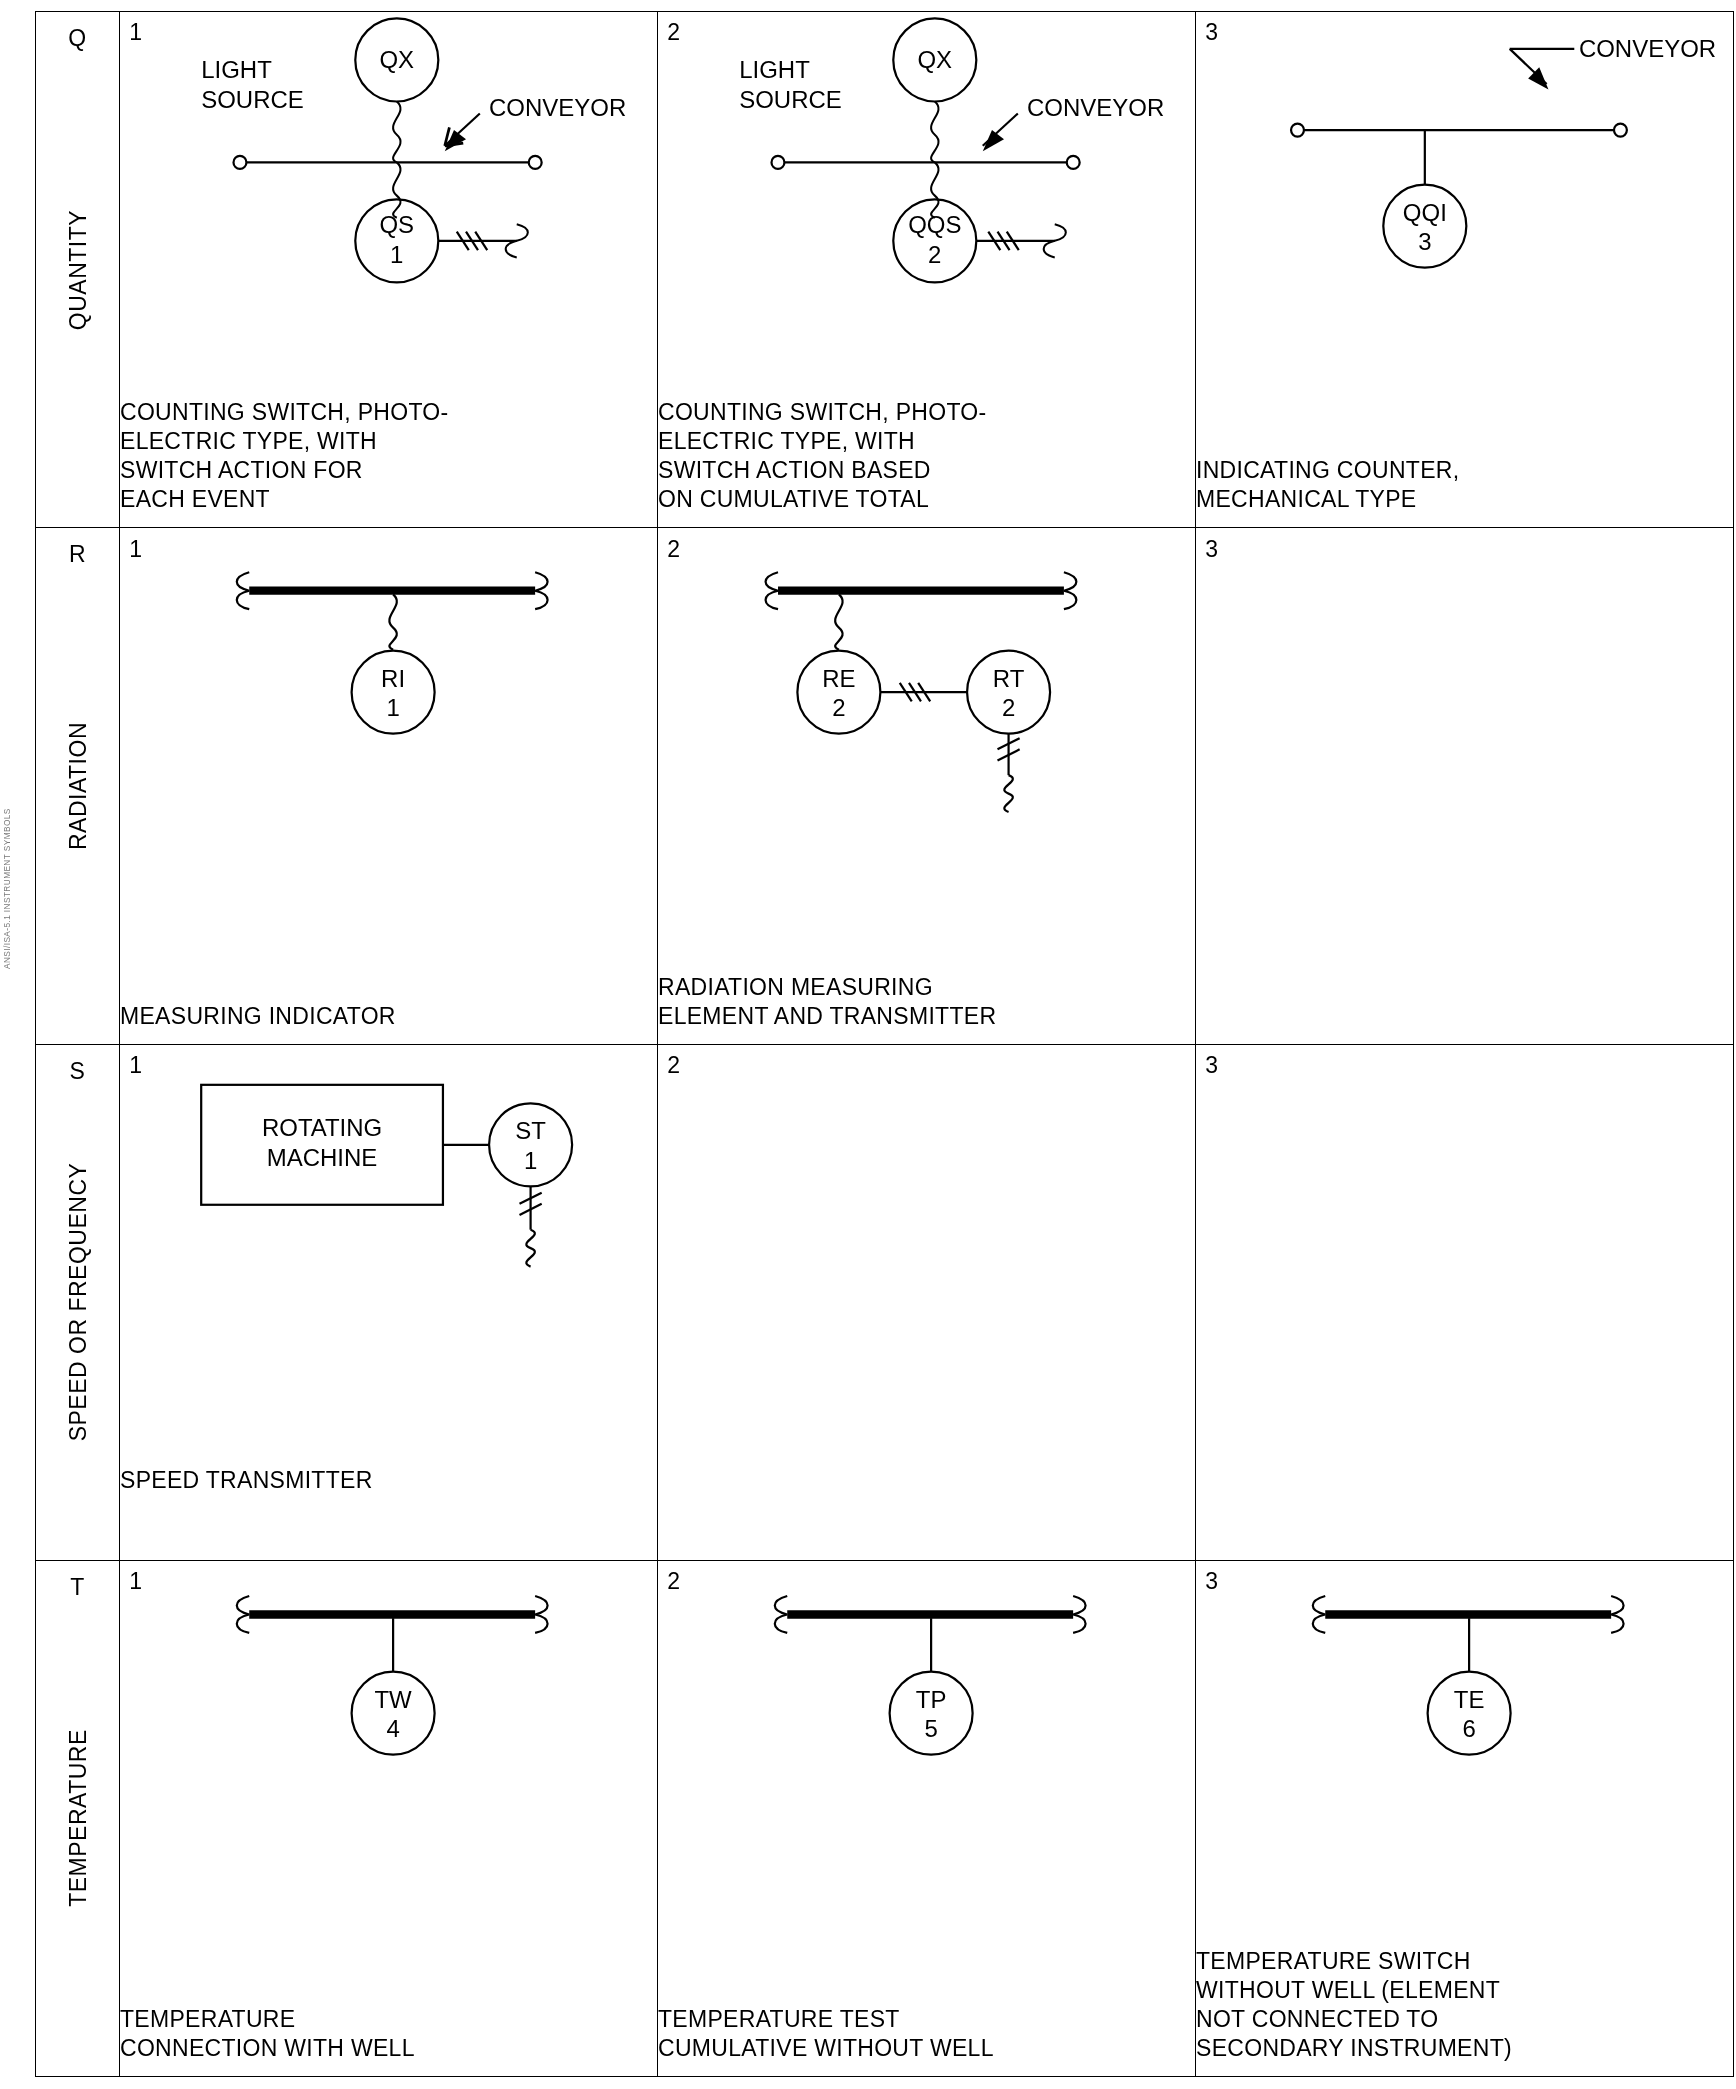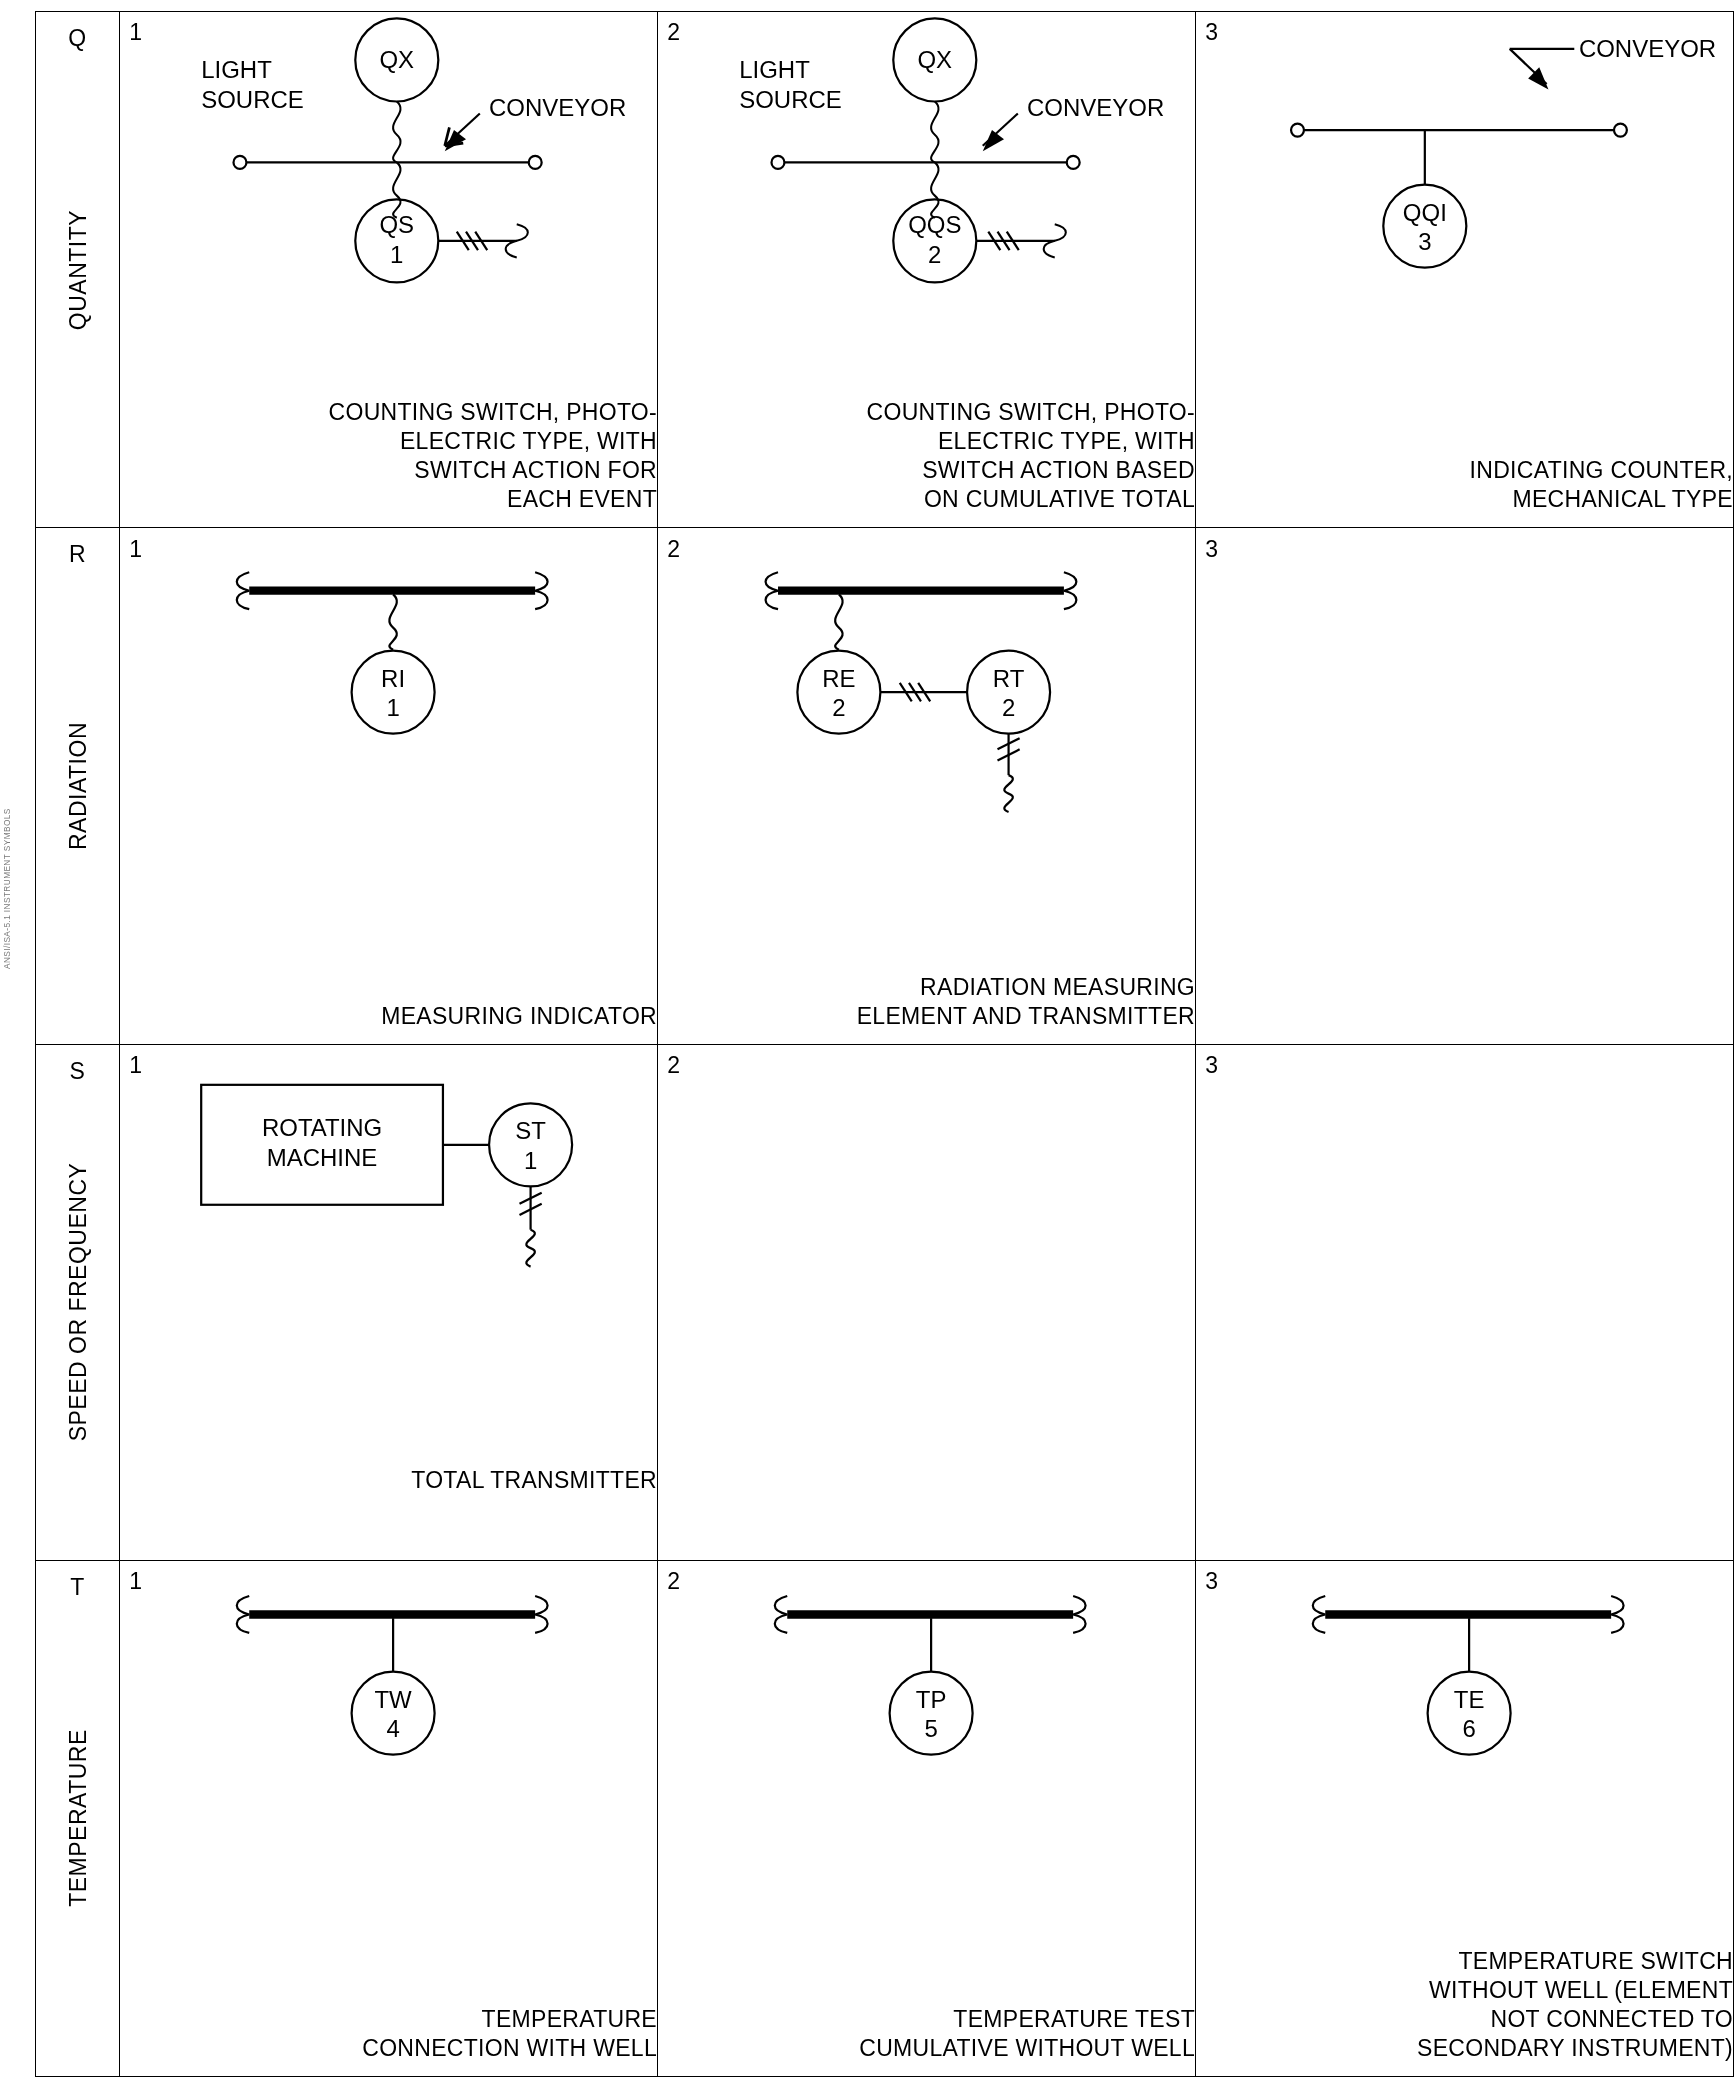--- a/index.html
+++ b/index.html
@@ -62,21 +62,21 @@
     position: absolute;
     left: 9.2px;
     top: 7.4px;
     font-size: 23px;
   }
   .caption {
     position: absolute;
     left: 0;
     right: 0;
     bottom: 13px;
-    text-align: right;
+    text-align: left;
     font-size: 23px;
     line-height: 29px;
     letter-spacing: 0.3px;
     white-space: pre-line;
   }
   .art {
     position: absolute;
     left: 0;
     top: 0;
     width: 100%;
@@ -307,21 +307,21 @@
               <path d="M445 200 c16 6 -16 14 0 20 c16 6 -16 14 0 20"></path>
             </g>
             <g font-family="Liberation Sans, sans-serif" font-size="26" fill="#000" text-anchor="middle">
               <text x="219" y="99">ROTATING</text>
               <text x="219" y="131">MACHINE</text>
               <text x="445" y="102">ST</text>
               <text x="445" y="134">1</text>
             </g>
           </svg>
         </div>
-        <div class="caption" style="bottom: 65px;">TOTAL TRANSMITTER</div>
+        <div class="caption" style="bottom: 65px;">SPEED TRANSMITTER</div>
       </td>
 
       <td class="cell">
         <span class="cellnum">2</span>
         <div class="caption"></div>
       </td>
 
       <td class="cell">
         <span class="cellnum">3</span>
         <div class="caption"></div>

